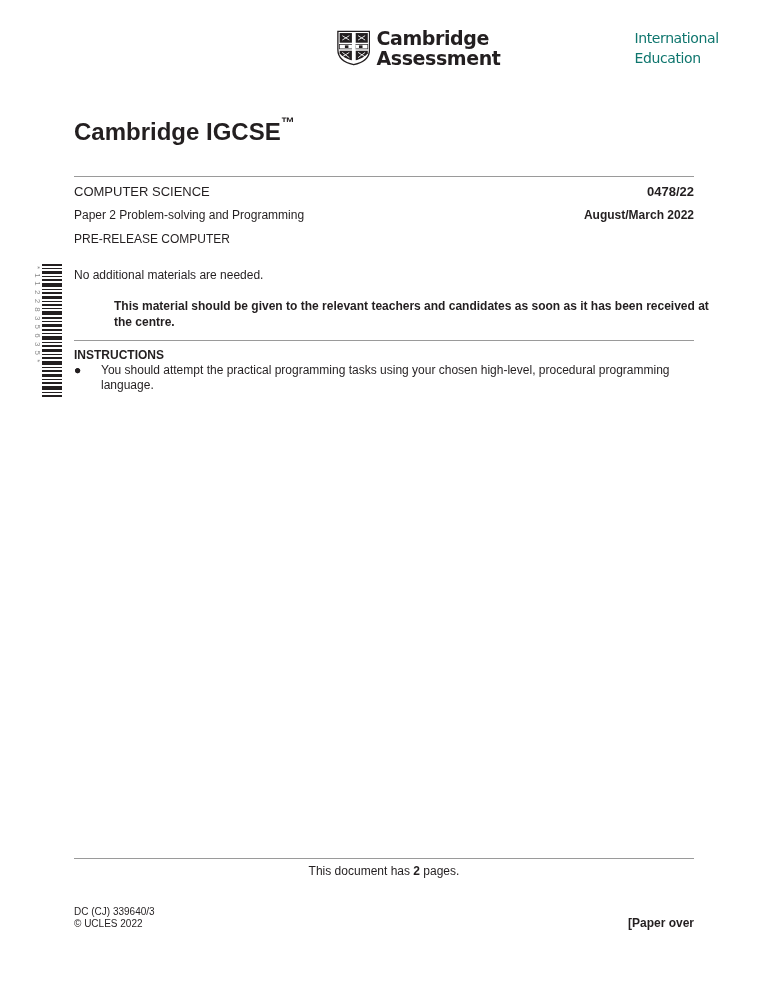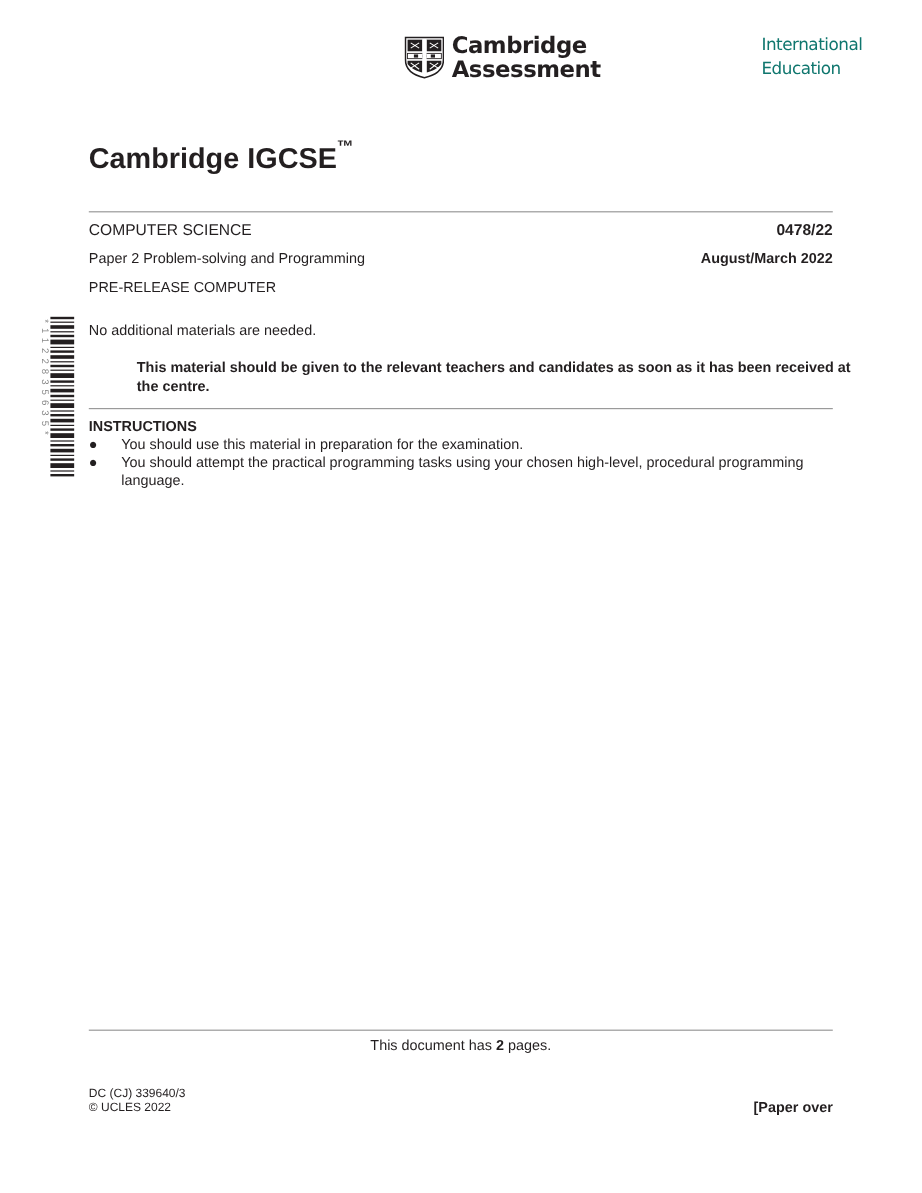--- a/index.html
+++ b/index.html
@@ -109,21 +109,20 @@
 
 <div class="abs nomaterials">No additional materials are needed.</div>
 <div class="abs notice">This material should be given to the relevant teachers and candidates as soon as it has been received at the centre.</div>
 
 <div class="abs rule" style="top:340px;"></div>
 
 <div class="abs instr-h">INSTRUCTIONS</div>
 <ul class="abs instr-list">
   <li>
     <span class="bullet">●</span>
-    <span>You should use this material in preparation for the examination.</span>
   </li>
   <li>
     <span class="bullet">●</span>
     <span>You should attempt the practical programming tasks using your chosen high-level, procedural programming language.</span>
   </li>
 </ul>
 
 <div class="abs rule" style="top:858px;"></div>
 <div class="abs pages">
   <span>This document has </span><b>2</b><span> pages.</span>

